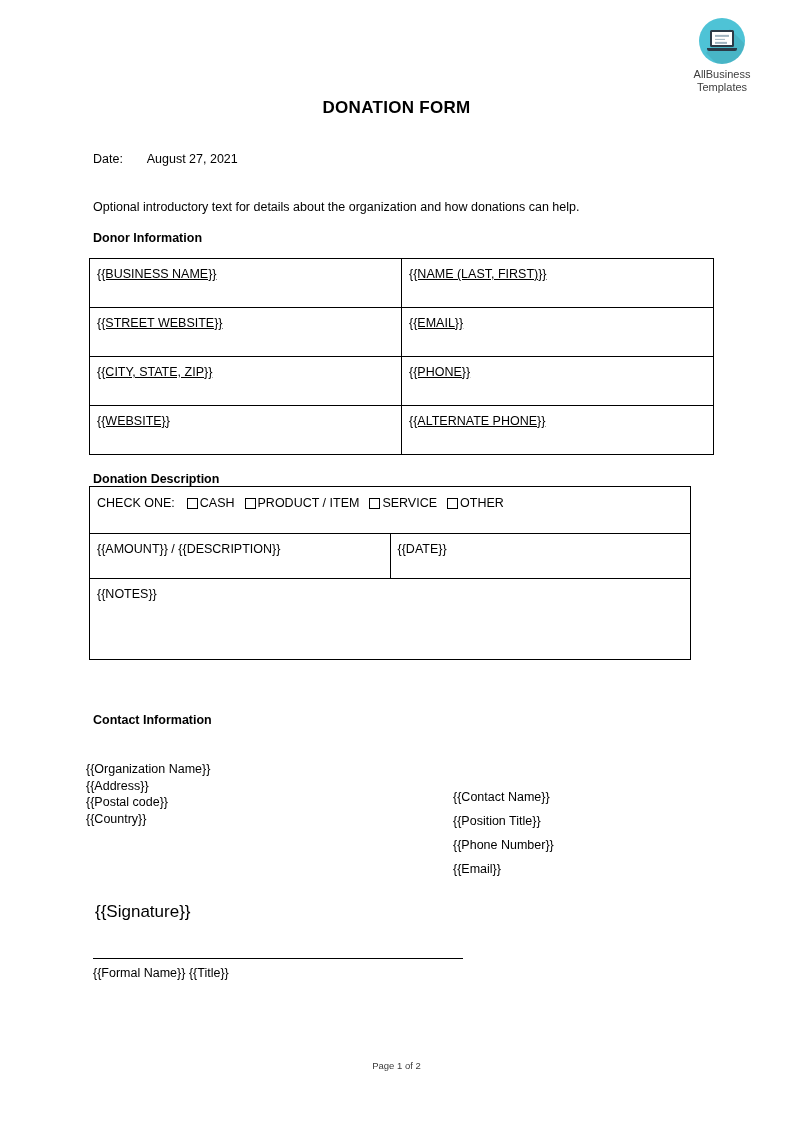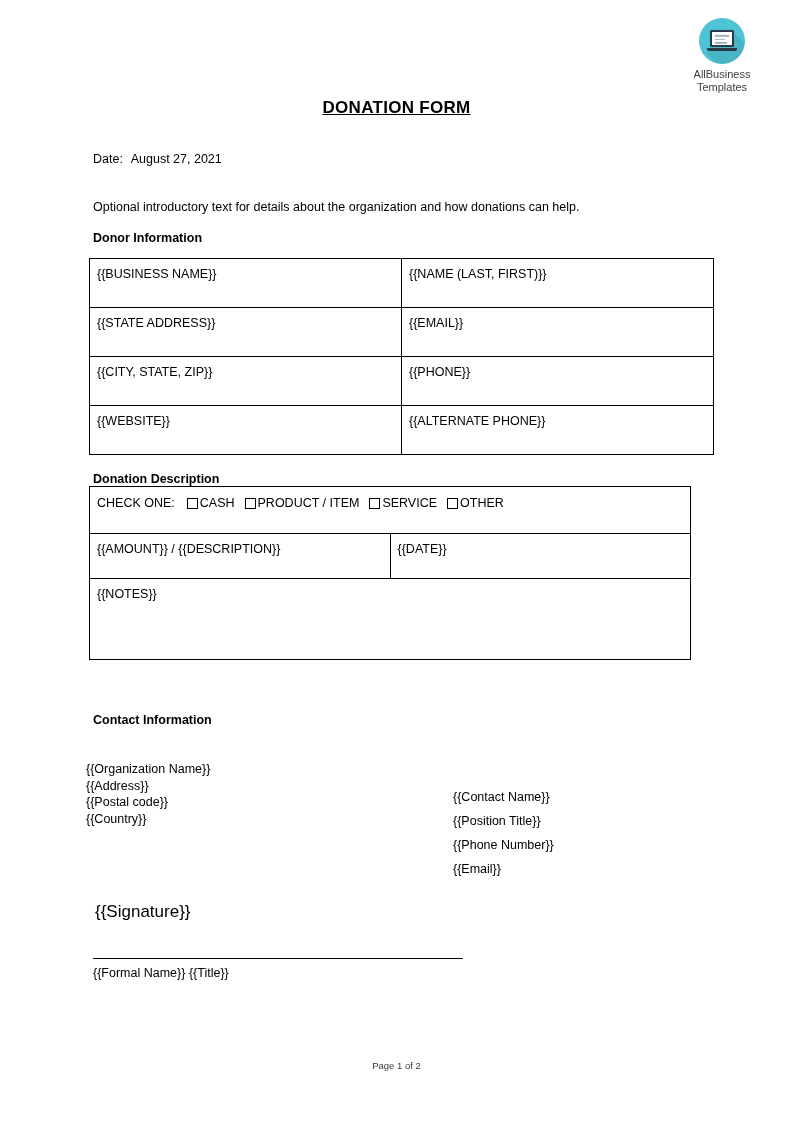--- a/index.html
+++ b/index.html
@@ -85,31 +85,30 @@
   
   .doc-title {
     position: absolute;
     top: 98px;
     left: 0;
     width: 793px;
     text-align: center;
     font-size: 17px;
     font-weight: bold;
     letter-spacing: 0.3px;
-    text-decoration: underline;
   }
 
   
   .date-line {
     position: absolute;
     top: 152px;
     left: 93px;
     font-size: 12.5px;
   }
-  .date-line .dlabel { margin-right: 5px; text-align: center; }
+  .date-line .dlabel { margin-right: 21px; text-align: center; }
   .intro-text {
     position: absolute;
     top: 200px;
     left: 93px;
     font-size: 12.5px;
     width: 600px;
   }
 
   
   .section-heading {
@@ -132,20 +131,21 @@
   table.form-table td {
     border: 1px solid #000000;
     vertical-align: top;
     padding: 8px 7px 0 7px;
   }
 
   #donor-table {
     top: 258px;
     left: 89px;
     width: 594px;
+    text-decoration: underline;
   }
   #donor-table td { height: 40px; }
   #donor-table .col-a { width: 297px; }
   #donor-table .col-b { width: 297px; }
 
   #donation-table {
     top: 486px;
     left: 89px;
     width: 602px;
   }
@@ -258,21 +258,21 @@
 
 <div class="section-heading" id="h-donor">Donor Information</div>
 
 <table class="form-table" id="donor-table">
   <tbody>
     <tr>
       <td class="col-a">{{BUSINESS NAME}}</td>
       <td class="col-b">{{NAME (LAST, FIRST)}}</td>
     </tr>
     <tr>
-      <td class="col-a">{{STATE ADDRESS}}</td>
+      <td class="col-a">{{STREET WEBSITE}}</td>
       <td class="col-b">{{EMAIL}}</td>
     </tr>
     <tr>
       <td class="col-a">{{CITY, STATE, ZIP}}</td>
       <td class="col-b">{{PHONE}}</td>
     </tr>
     <tr>
       <td class="col-a">{{WEBSITE}}</td>
       <td class="col-b">{{ALTERNATE PHONE}}</td>
     </tr>

